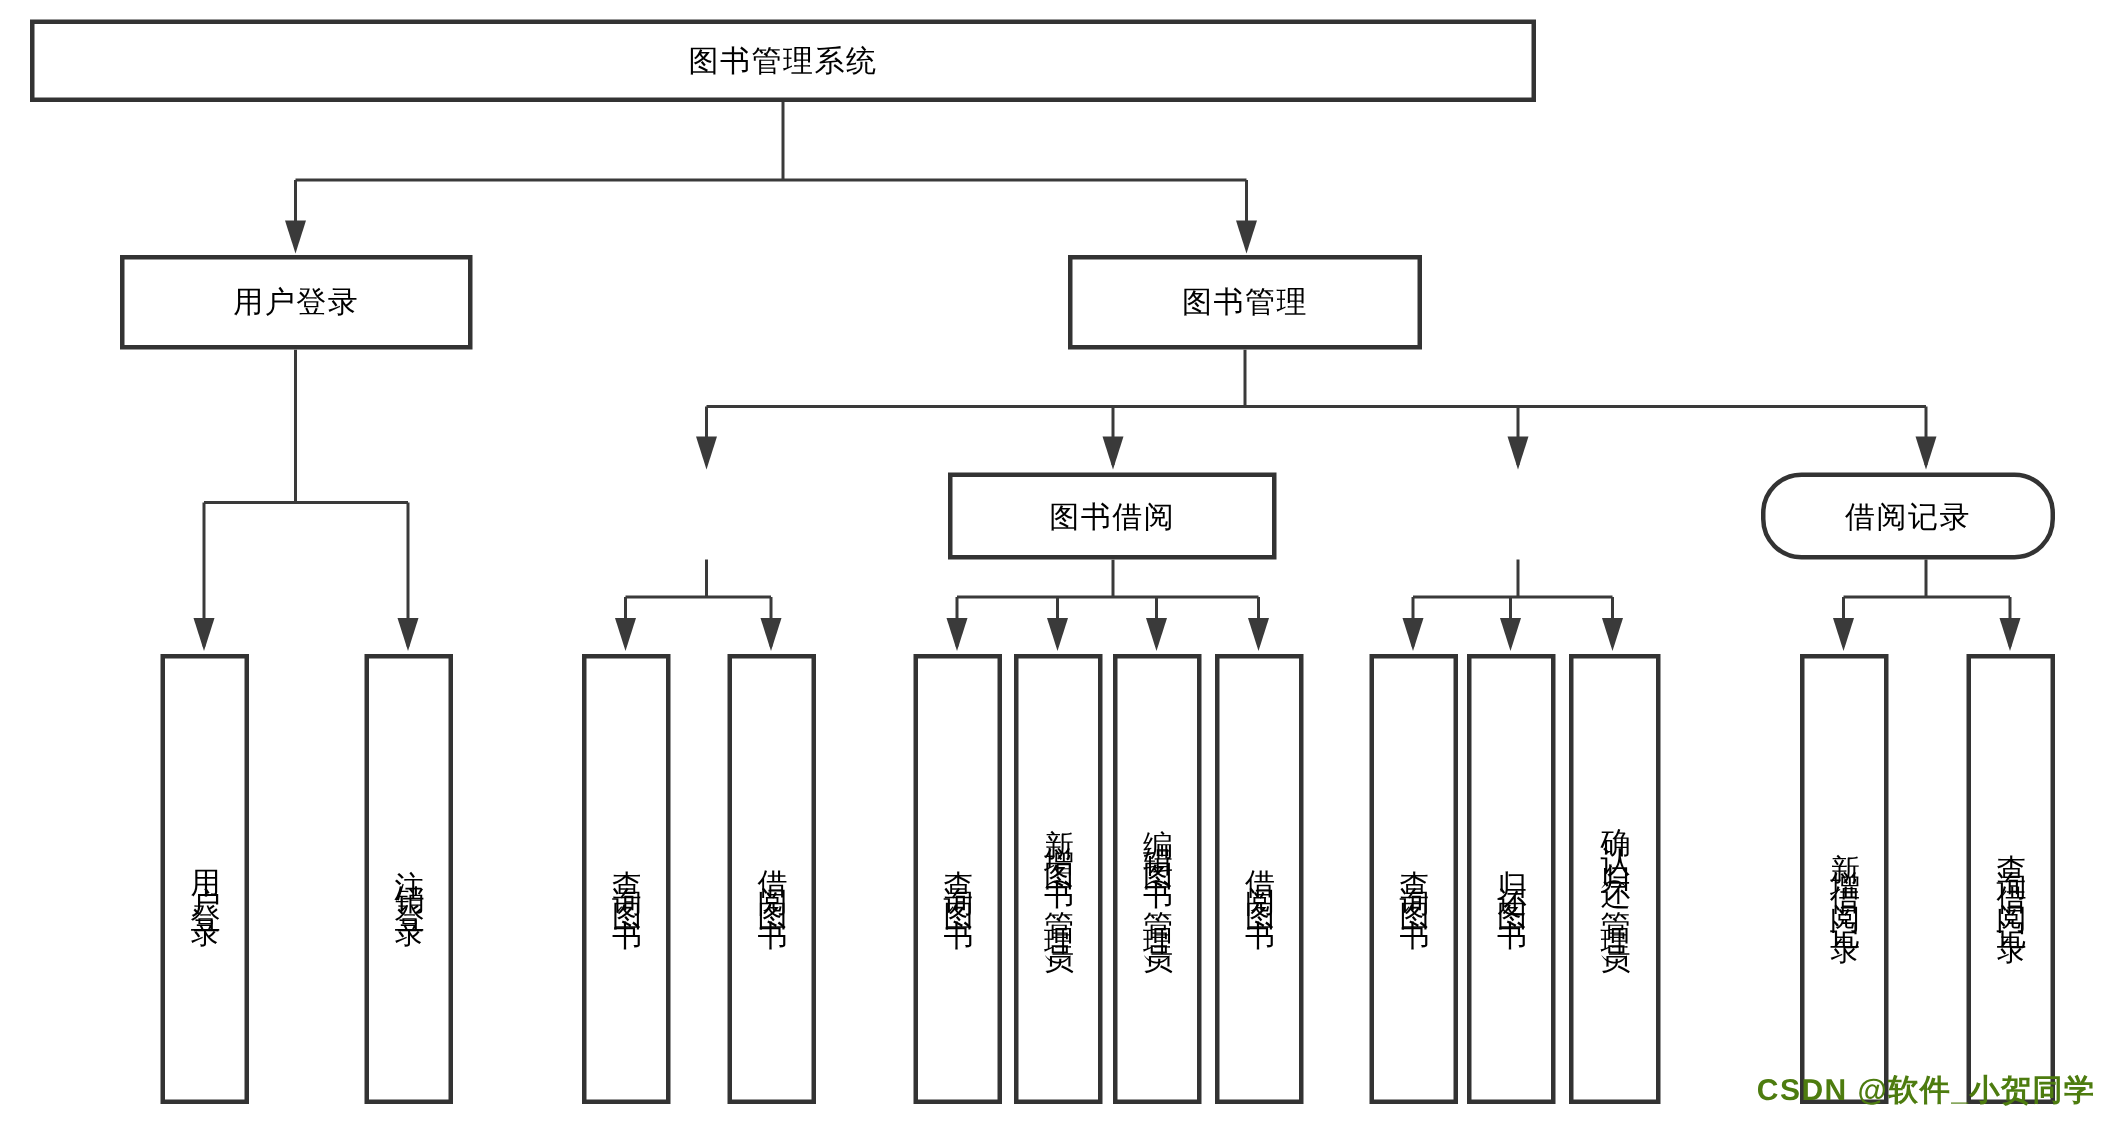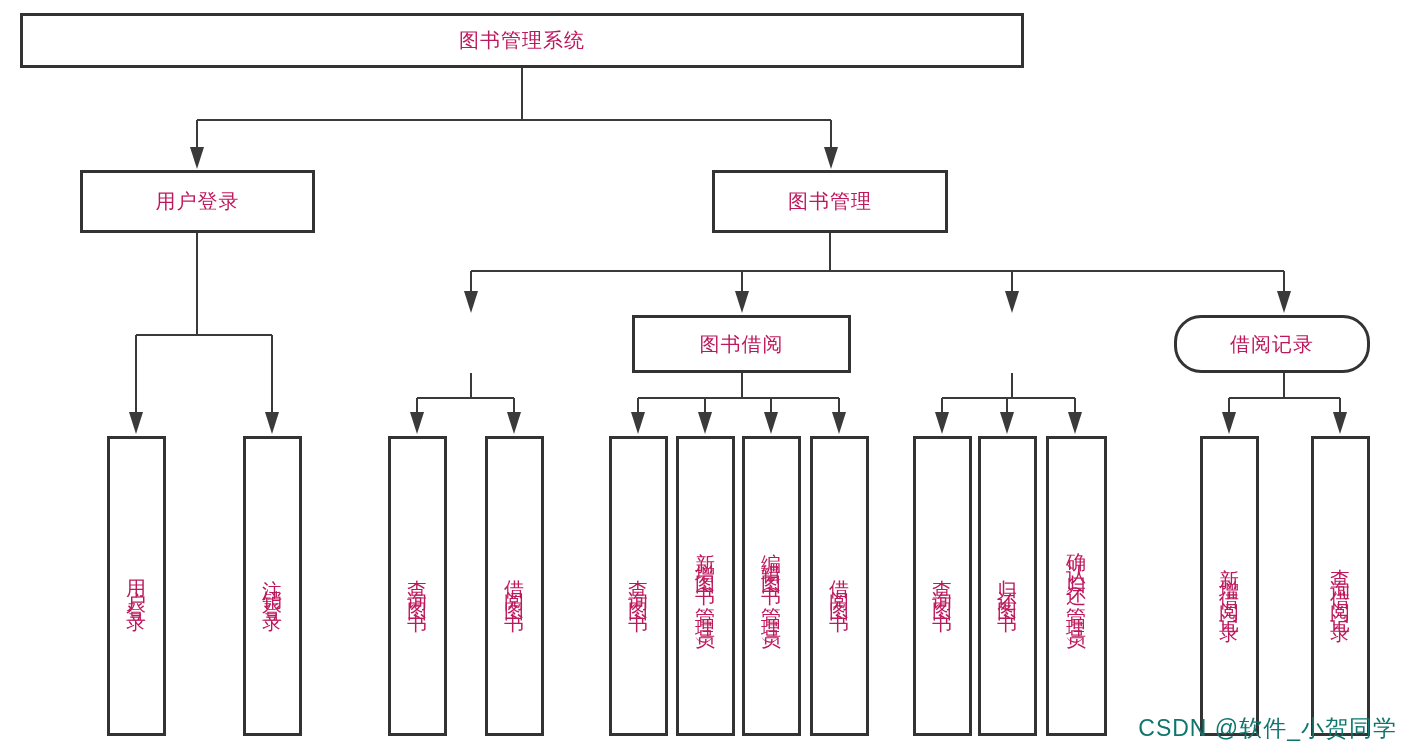--- a/index.html
+++ b/index.html
@@ -24,21 +24,21 @@
     pointer-events: none;
   }
   .box {
     position: absolute;
     box-sizing: border-box;
     background: #ffffff;
     border: 3px solid #333333;
     display: flex;
     align-items: center;
     justify-content: center;
-    color: #be185d;
+    color: #000000;
     font-size: 20px;
   }
   .hlabel {
     white-space: nowrap;
     letter-spacing: 1px;
   }
   .vbox {
     width: 59px;
     height: 300px;
     top: 436px;
@@ -47,24 +47,25 @@
     writing-mode: vertical-rl;
     text-orientation: mixed;
     letter-spacing: 11px;
     line-height: 1;
     font-size: 20px;
   }
   .watermark {
     position: absolute;
     top: 713px;
     right: 8px;
-    font-size: 23px;
-    color: #0f766e;
+    font-size: 20px;
+    color: #4d7c0f;
     letter-spacing: 1px;
     white-space: nowrap;
+    font-weight: bold;
   }
 </style>
 </head>
 <body>
 
 <div class="canvas">
 
   <svg class="connectors" viewBox="0 0 1405 747" xmlns="http://www.w3.org/2000/svg">
     <g stroke="#3a3a3a" stroke-width="2" fill="none">
 

